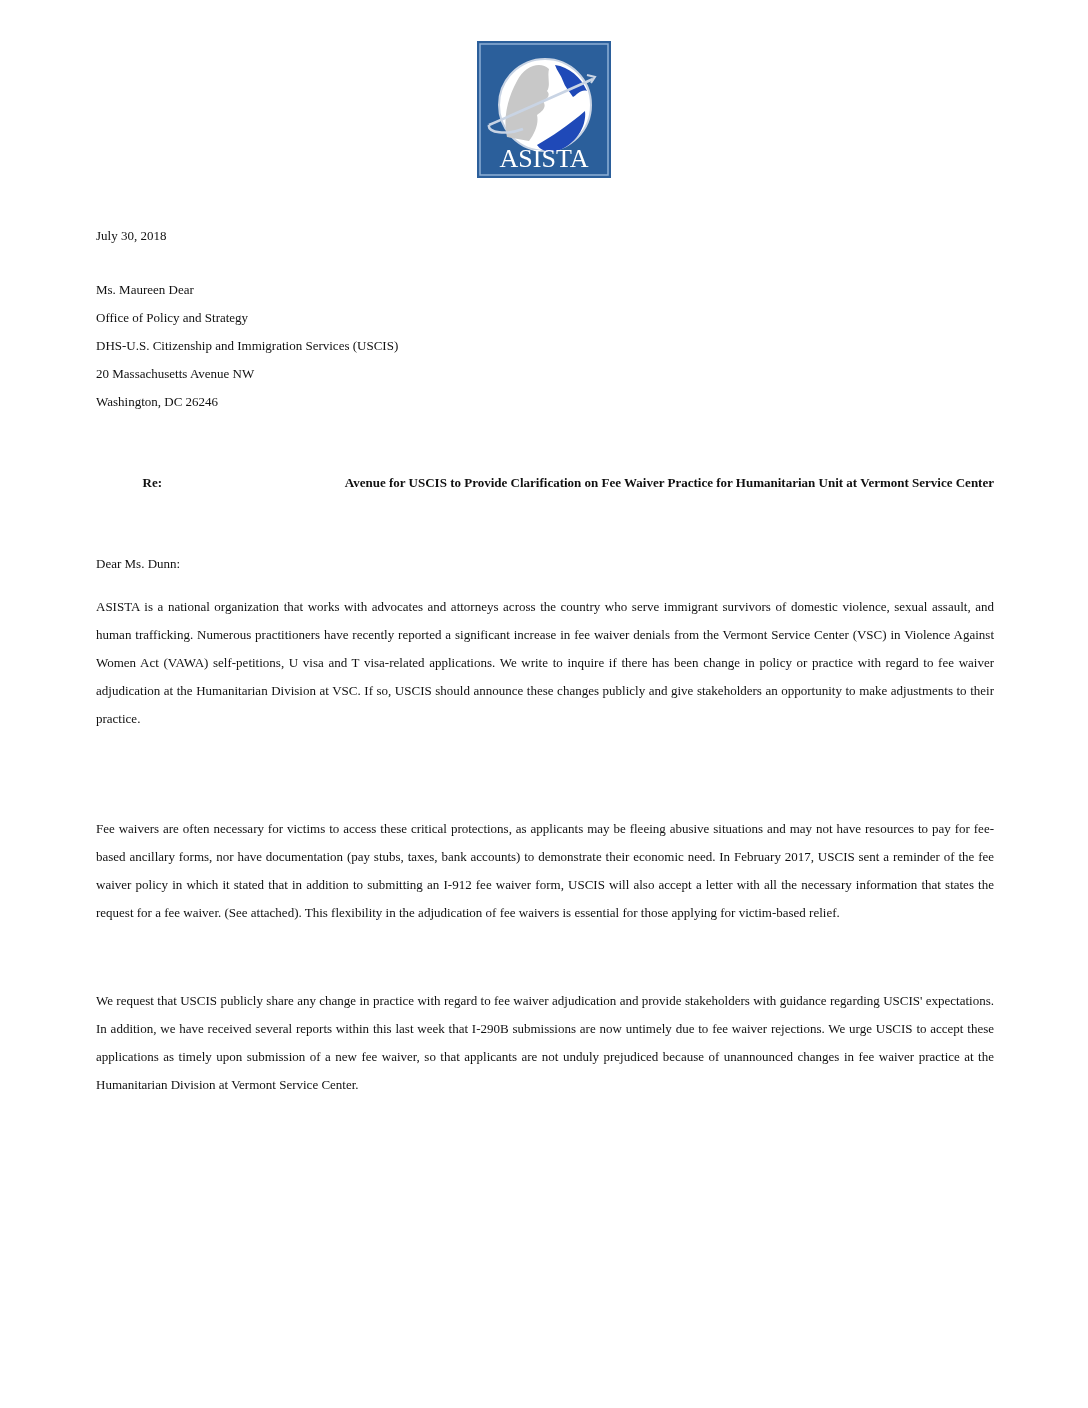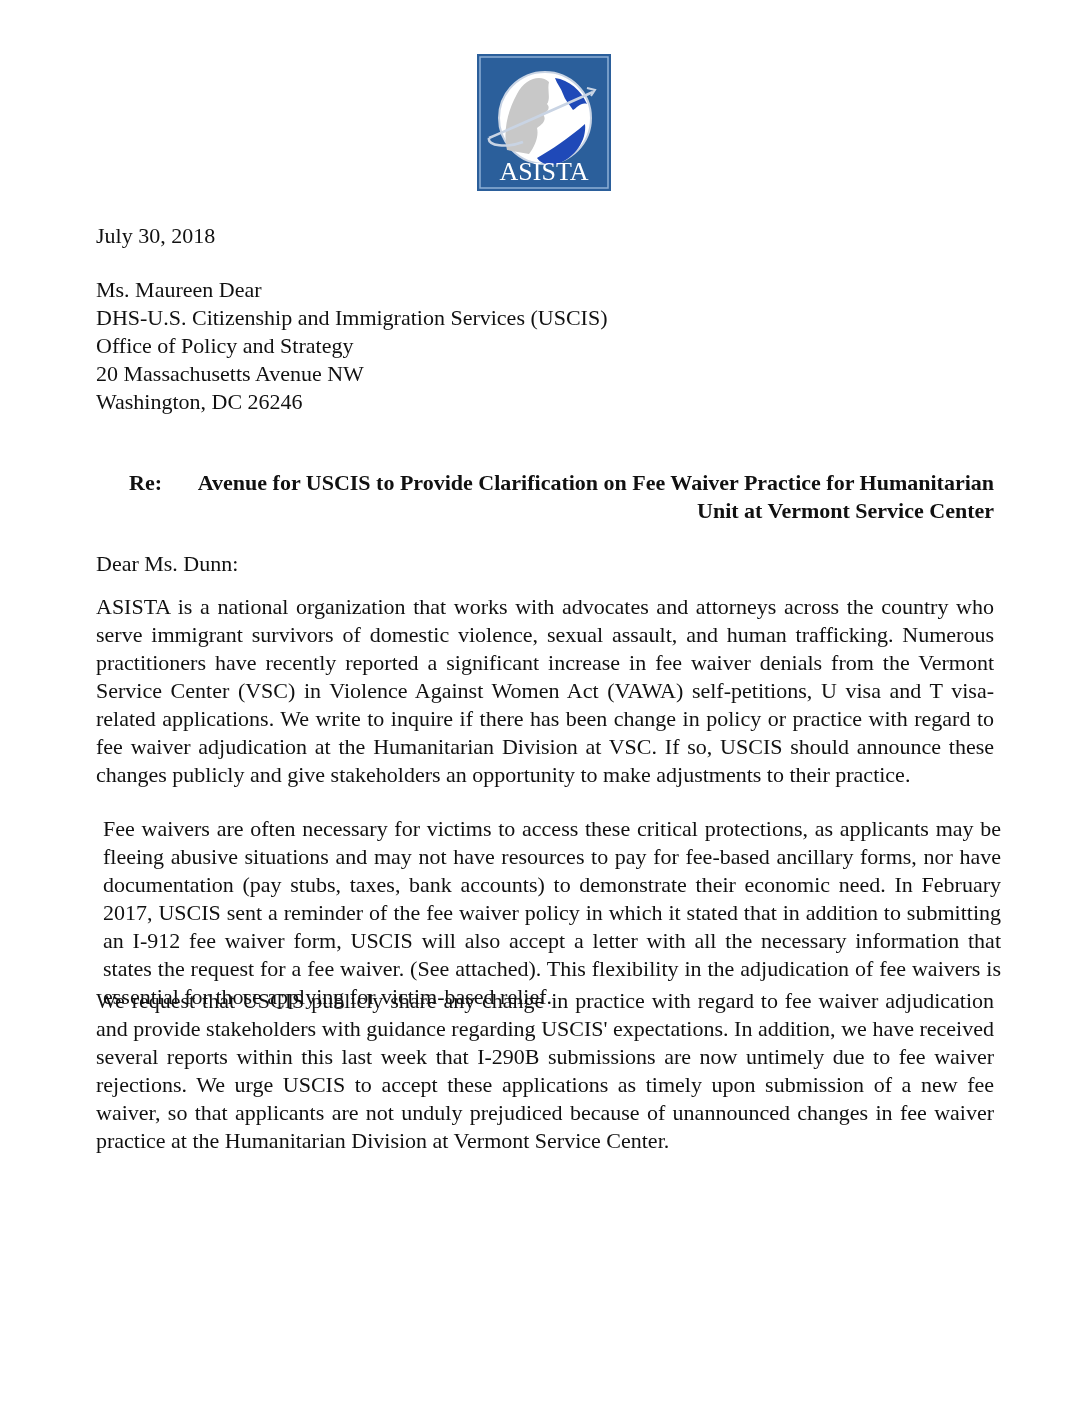--- a/index.html
+++ b/index.html
@@ -1,30 +1,30 @@
 <!DOCTYPE html>
 <html><head>
 <meta charset="utf-8">
 <style>
   html, body { margin: 0; padding: 0; background: #ffffff; }
   body { width: 1088px; height: 1408px; position: relative; overflow: hidden;
          font-family: "Liberation Serif", "DejaVu Serif", serif; color: #111; }
-  .logo { position: absolute; left: 477px; top: 54px; width: 134px; height: 137px; }
+  .logo { position: absolute; left: 477px; top: 41px; width: 134px; height: 137px; }
   .logo svg { display: block; }
-  .text { position: absolute; left: 96px; width: 898px; font-size: 22px; line-height: 28px; }
+  .text { position: absolute; left: 96px; width: 898px; font-size: 13px; line-height: 28px; }
   .date { top: 222px; }
   .addr { top: 276px; }
   .addr div { white-space: nowrap; }
   .re { top: 469px; font-weight: bold; display: flex; text-align: right; }
   .re .re-label { width: 66px; flex: none; }
   .re .re-body { flex: 1; }
   .salutation { top: 522px; margin-top: 28px; }
   .para { text-align: justify; }
   .p1 { top: 593px; }
-  .p2 { top: 815px; margin-left: 7px; }
+  .p2 { top: 815px; }
   .p3 { top: 987px; }
   .para p { margin: 0; }
 </style>
 </head>
 <body>
 
 <div class="logo">
   <svg width="134" height="137" viewBox="0 0 134 137">
     <rect x="0" y="0" width="134" height="137" fill="#2b5f9b"></rect>
     <rect x="3" y="3" width="128" height="131" fill="none" stroke="#8fb0d6" stroke-width="1.5"></rect>
@@ -36,22 +36,22 @@
     <path d="M12 84 C10 92 30 94 46 88" fill="none" stroke="#c9d4e4" stroke-width="2.5"></path>
     <path d="M110 34 L118 36 L114 42" fill="none" stroke="#c9d4e4" stroke-width="2"></path>
     <text x="67" y="126" text-anchor="middle" font-family="Liberation Serif, serif" font-size="26" fill="#ffffff">ASISTA</text>
   </svg>
 </div>
 
 <div class="text date">July 30, 2018</div>
 
 <div class="text addr">
   <div>Ms. Maureen Dear</div>
+  <div>Office of Policy and Strategy</div>
   <div>DHS-U.S. Citizenship and Immigration Services (USCIS)</div>
-  <div>Office of Policy and Strategy</div>
   <div>20 Massachusetts Avenue NW</div>
   <div>Washington, DC 26246</div>
 </div>
 
 <div class="text re">
   <span class="re-label">Re:</span>
   <span class="re-body">Avenue for USCIS to Provide Clarification on Fee Waiver Practice for Humanitarian Unit at Vermont Service Center</span>
 </div>
 
 <div class="text salutation">Dear Ms. Dunn:</div>

